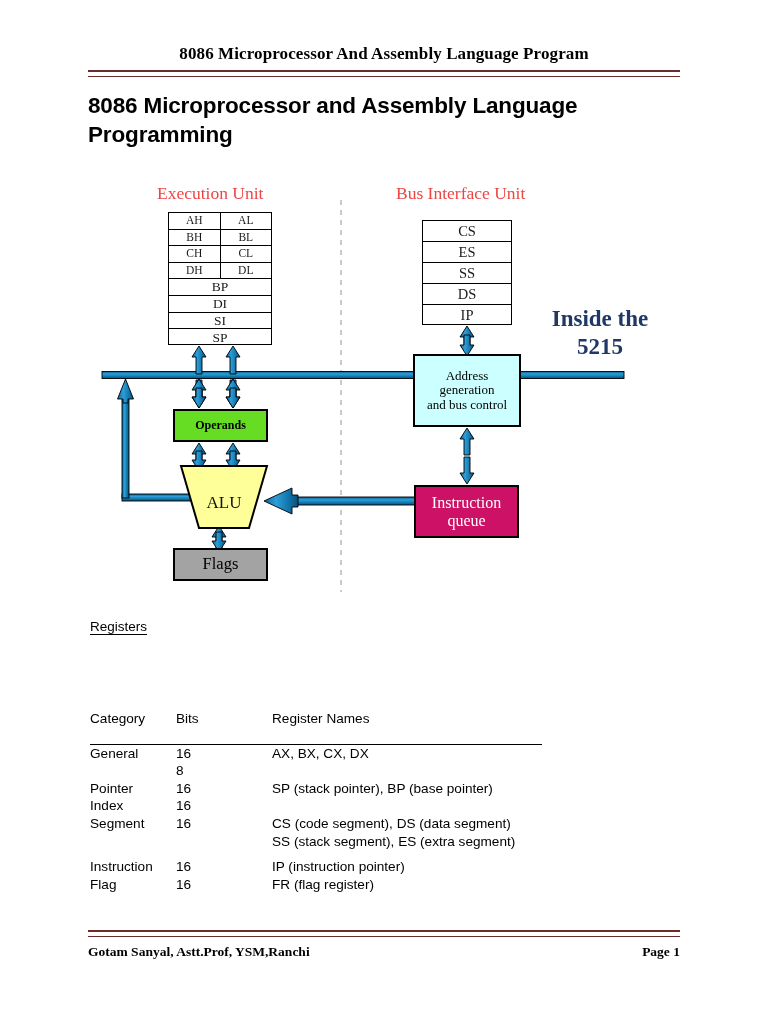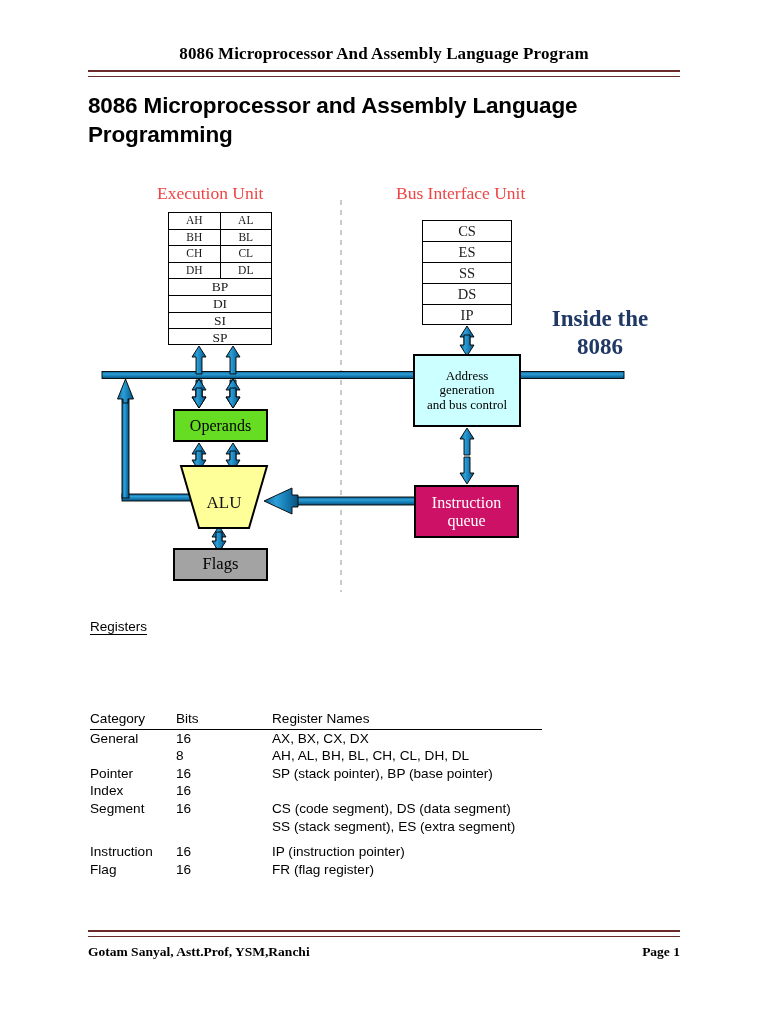--- a/index.html
+++ b/index.html
@@ -133,21 +133,22 @@
     display: flex;
     align-items: center;
     justify-content: center;
     text-align: center;
     font-family: "Liberation Serif", serif;
     line-height: 1.12;
   }
   .block-operands {
     left: 173px; top: 409px; width: 95px; height: 33px;
     background: #66dd22;
-    font-size: 16px;
+    font-size: 12px;
+    font-weight: bold;
   }
   .block-flags {
     left: 173px; top: 548px; width: 95px; height: 33px;
     background: #a3a3a3;
     font-size: 16.5px;
   }
   .block-addrgen {
     left: 413px; top: 354px; width: 108px; height: 73px;
     background: #ccffff;
     font-size: 13px;
@@ -210,21 +211,21 @@
     left: 90px;
     top: 710px;
     width: 452px;
     font-size: 13.6px;
     line-height: 17.6px;
     color: #000;
   }
   .reg-head-row {
     display: flex;
     border-bottom: 1.2px solid #000;
-    padding-bottom: 1px;
+    padding-bottom: 16px;
   }
   .reg-row { display: flex; }
   .col-cat  { width: 86px; flex: none; }
   .col-bits { width: 96px; flex: none; }
   .col-names { flex: 1 1 auto; }
   .reg-spacer { height: 8px; }
 
   
   .footer {
     position: absolute;
@@ -397,41 +398,40 @@
 
   <div class="block block-queue">
     <div>
       <div>Instruction</div>
       <div>queue</div>
     </div>
   </div>
 
   <div class="inside-caption">
     <div>Inside the</div>
-    <div>8086</div>
+    <div>5215</div>
   </div>
 
   <div class="section-head">Registers</div>
 
   <div class="reg-table">
     <div class="reg-head-row">
       <div class="col-cat">Category</div>
       <div class="col-bits">Bits</div>
       <div class="col-names">Register Names</div>
     </div>
 
     <div class="reg-row">
       <div class="col-cat">General</div>
       <div class="col-bits">16</div>
       <div class="col-names">AX, BX, CX, DX</div>
     </div>
     <div class="reg-row">
       <div class="col-cat"></div>
       <div class="col-bits">8</div>
-      <div class="col-names">AH, AL, BH, BL, CH, CL, DH, DL</div>
     </div>
     <div class="reg-row">
       <div class="col-cat">Pointer</div>
       <div class="col-bits">16</div>
       <div class="col-names">SP (stack pointer), BP (base pointer)</div>
     </div>
     <div class="reg-row">
       <div class="col-cat">Index</div>
       <div class="col-bits">16</div>
     </div>

